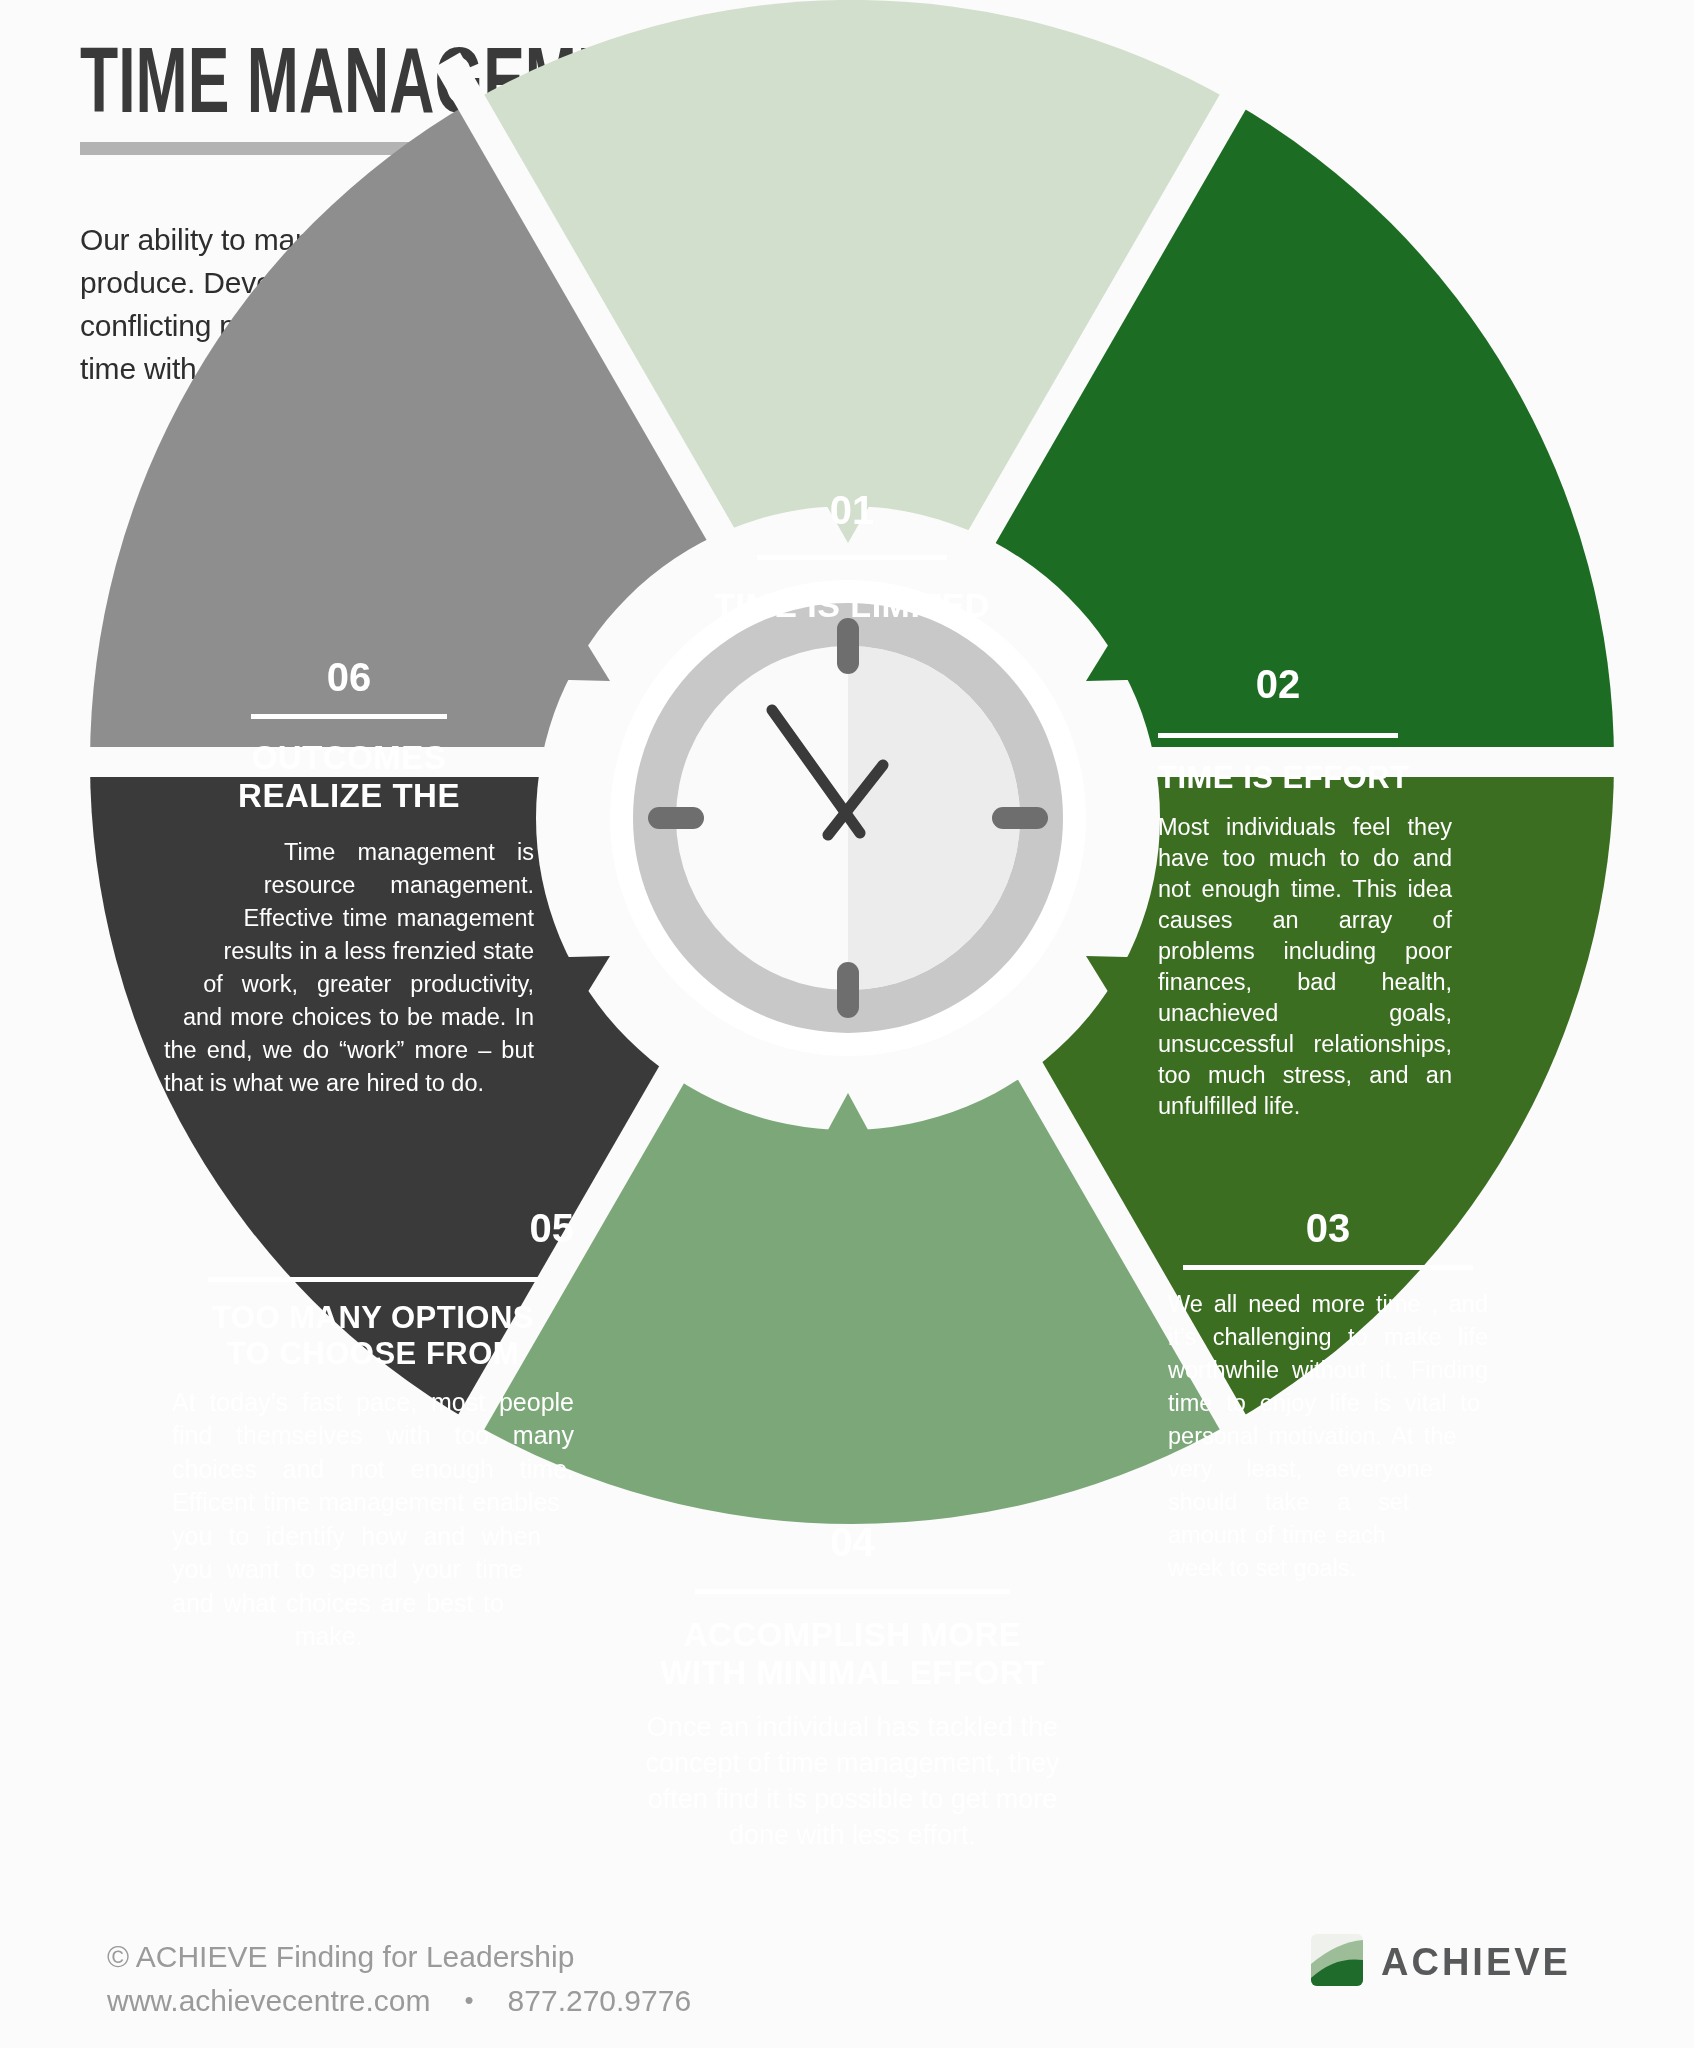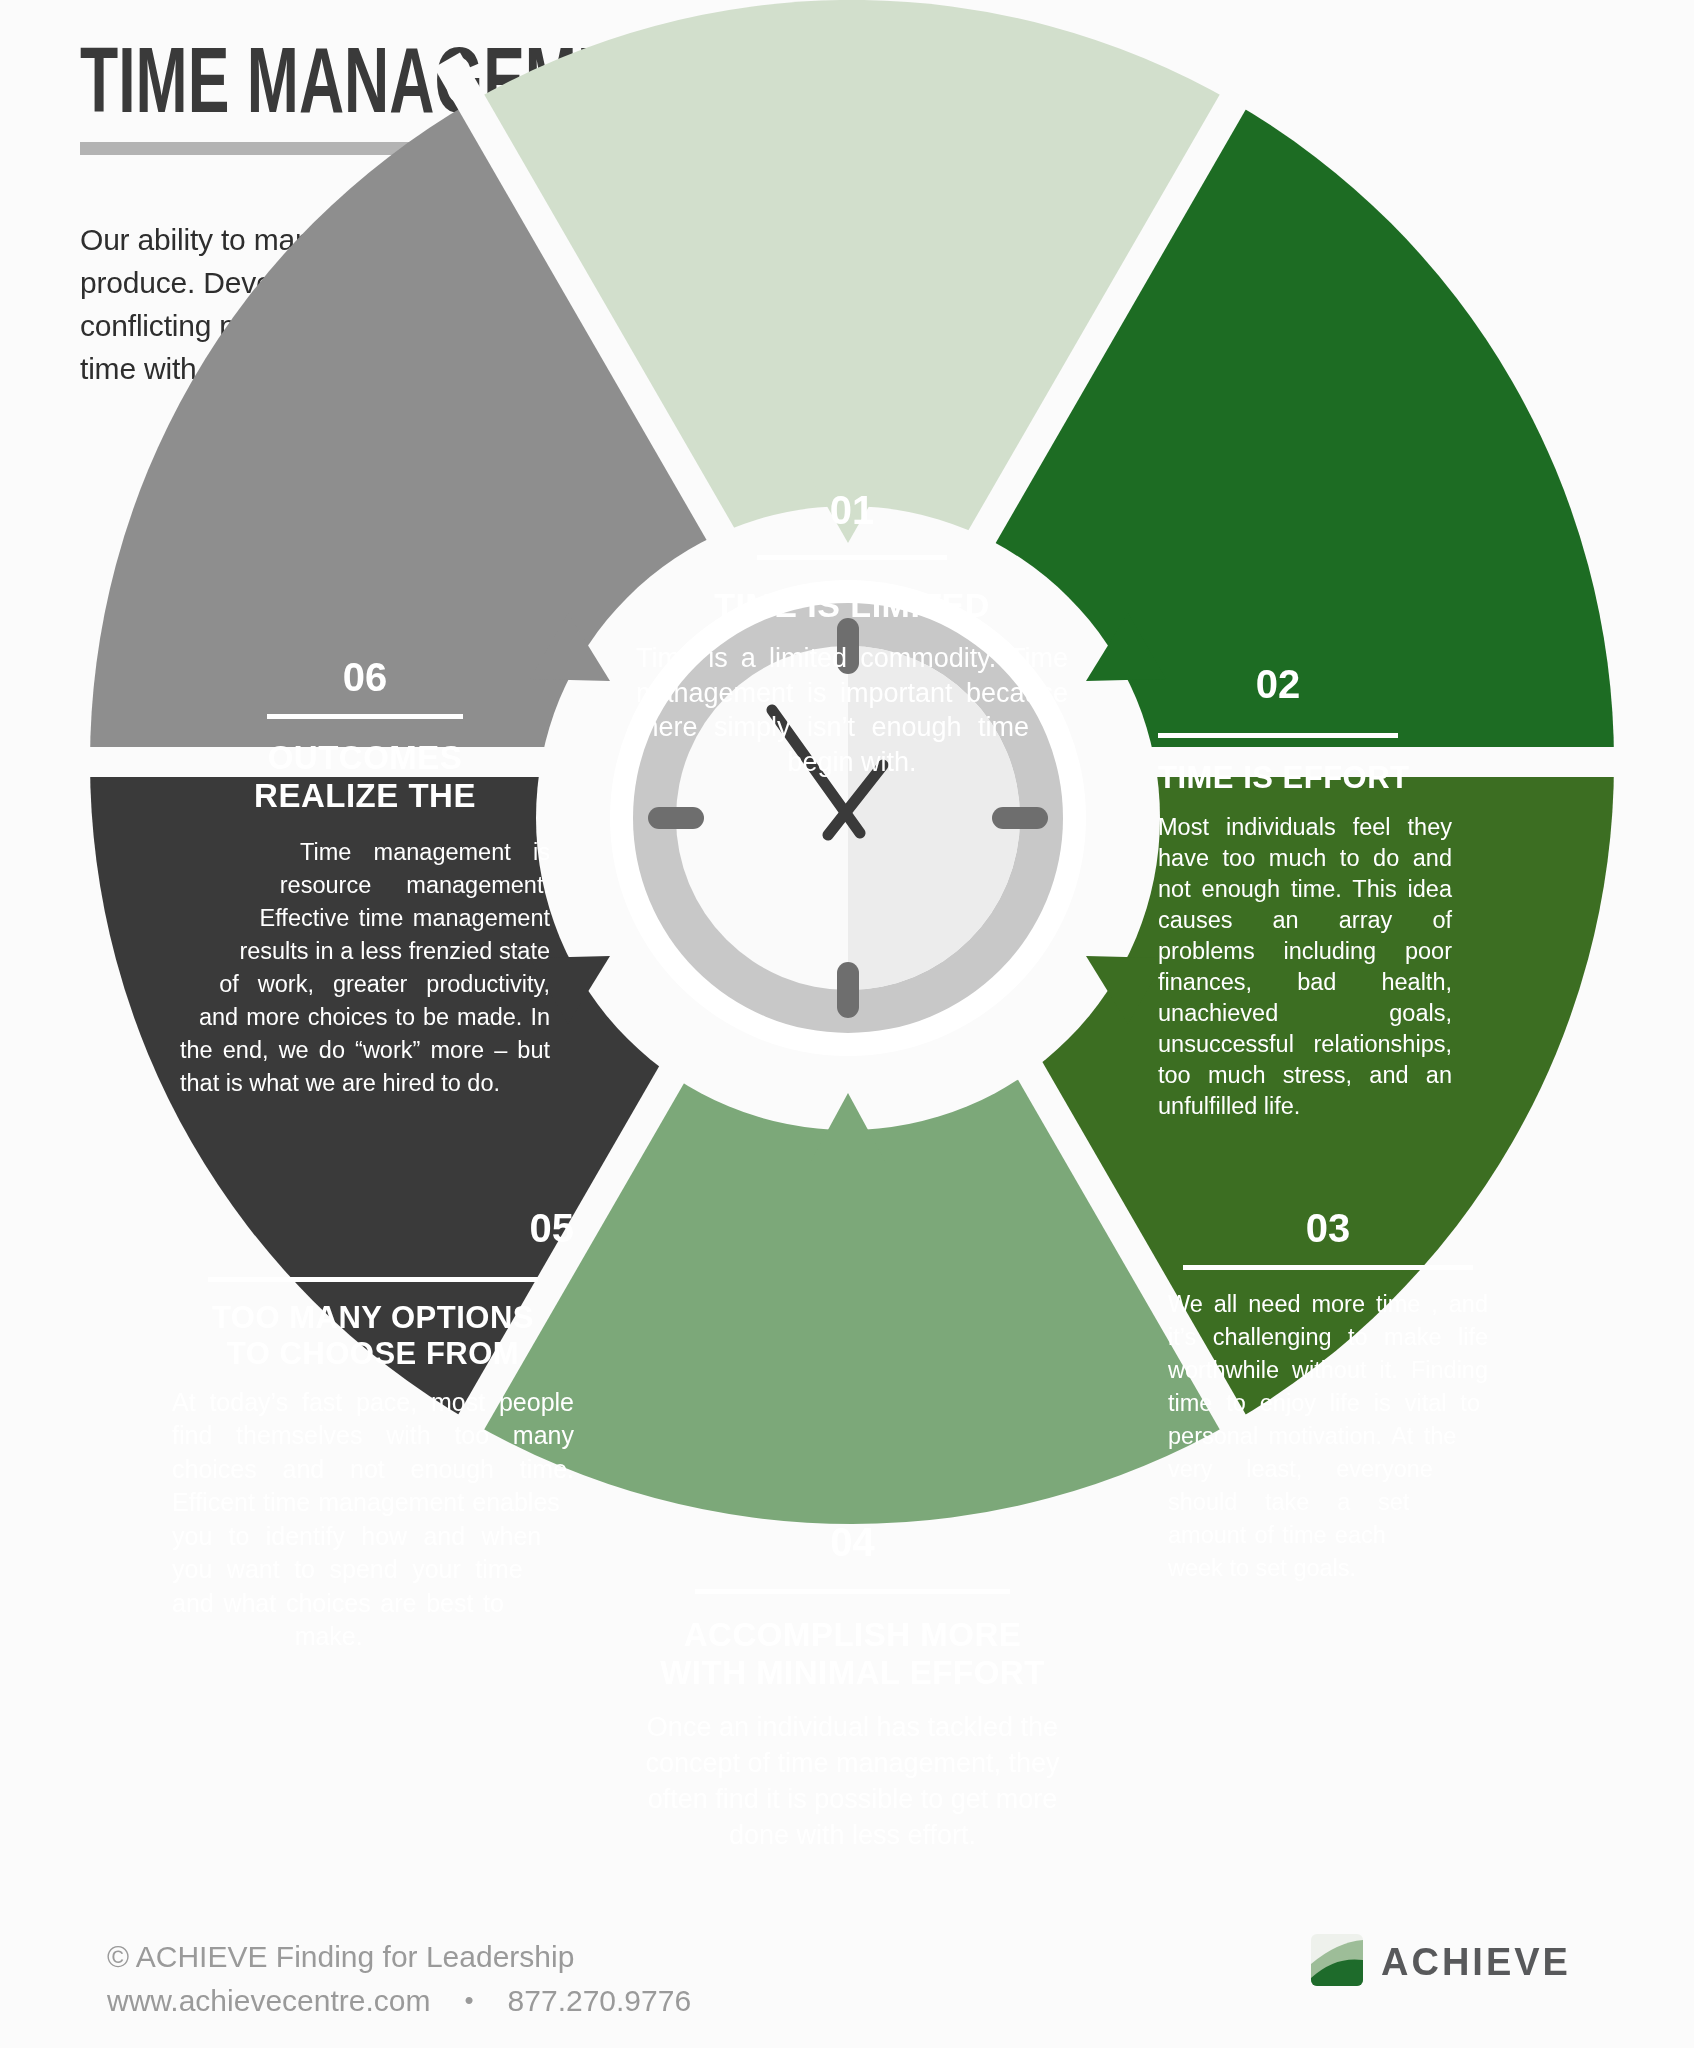--- a/index.html
+++ b/index.html
@@ -51,21 +51,21 @@
   .sec4 .num{margin-bottom:24px;}
   .sec4 .rule{width:315px;margin-bottom:22px;}
   .sec4 .stitle{font-size:33px;margin-bottom:16px;}
   .sec4 .body{font-size:27px;line-height:36px;text-align:center;}
   .sec5{left:172px;top:1206px;width:402px;}
   .sec5 .num{margin-bottom:26px;text-align:right;}
   .sec5 .rule{width:330px;margin-bottom:18px;}
   .sec5 .stitle{font-size:31px;margin-bottom:14px;}
   .sec5 .body{font-size:25px;line-height:33.5px;height:310px;text-align-last:center;}
   .sec5 .shape{float:right;width:140px;shape-outside:polygon(100% 35%,100% 100%,20% 100%);}
-  .sec6{left:180px;top:655px;width:370px;}
+  .sec6{left:164px;top:655px;width:370px;}
   .sec6 .num{margin-bottom:14px;}
   .sec6 .rule{width:196px;margin-bottom:20px;}
   .sec6 .stitle{font-size:33px;margin-bottom:20px;}
   .sec6 .body{font-size:23.5px;line-height:33px;height:280px;text-align-last:left;}
   .sec6 .shape{float:left;width:120px;shape-outside:polygon(0 0,100% 0,0 70%);}
   
   .foot-copy{position:absolute;left:107px;top:1940px;font-size:30px;color:#9a9a9a;}
   .foot-contact{position:absolute;left:107px;top:1984px;font-size:30px;color:#9a9a9a;}
   .foot-contact .sep{display:inline-block;margin:0 34px;font-size:26px;vertical-align:2px;}
   .logo{position:absolute;left:1311px;top:1934px;width:52px;height:52px;}
@@ -122,21 +122,20 @@
       <line x1="772" y1="1070" x2="860" y2="1193" stroke="#3a3a3a"></line>
       <line x1="883" y1="1125" x2="828" y2="1195" stroke="#3a3a3a"></line>
     </g>
   </g>
 </svg>
 
 <div class="sec sec1">
   <div class="num">01</div>
   <div class="rule"></div>
   <div class="stitle">TIME IS LIMITED</div>
-  <div class="body">Time is a limited commodity. Time management is important because there simply isn’t enough time to begin with.</div>
 </div>
 
 <div class="sec sec2">
   <div class="num">02</div>
   <div class="rule"></div>
   <div class="stitle">TIME IS EFFORT</div>
   <div class="body">Most individuals feel they have too much to do and not enough time. This idea causes an array of problems including poor finances, bad health, unachieved goals, unsuccessful relationships, too much stress, and an unfulfilled life.</div>
 </div>
 
 <div class="sec sec3">

